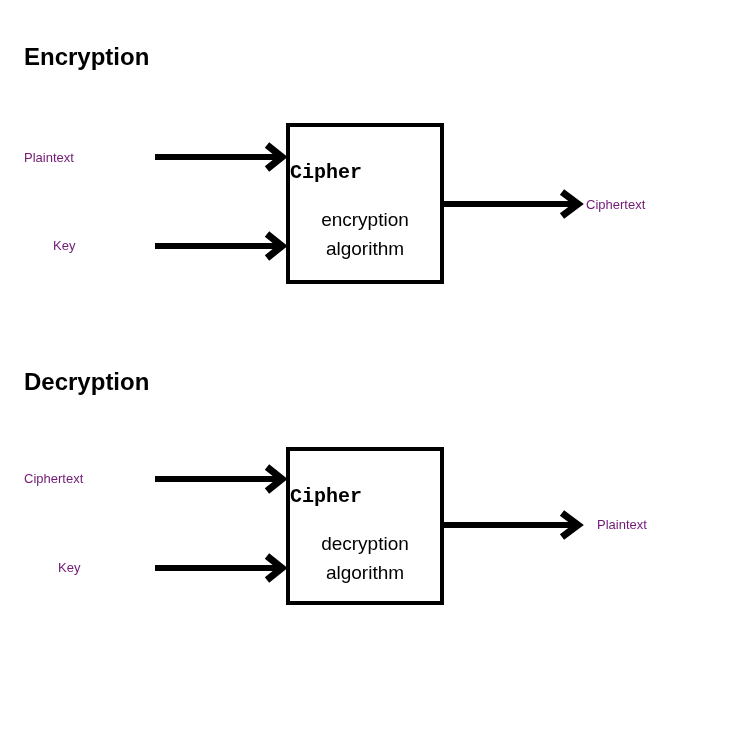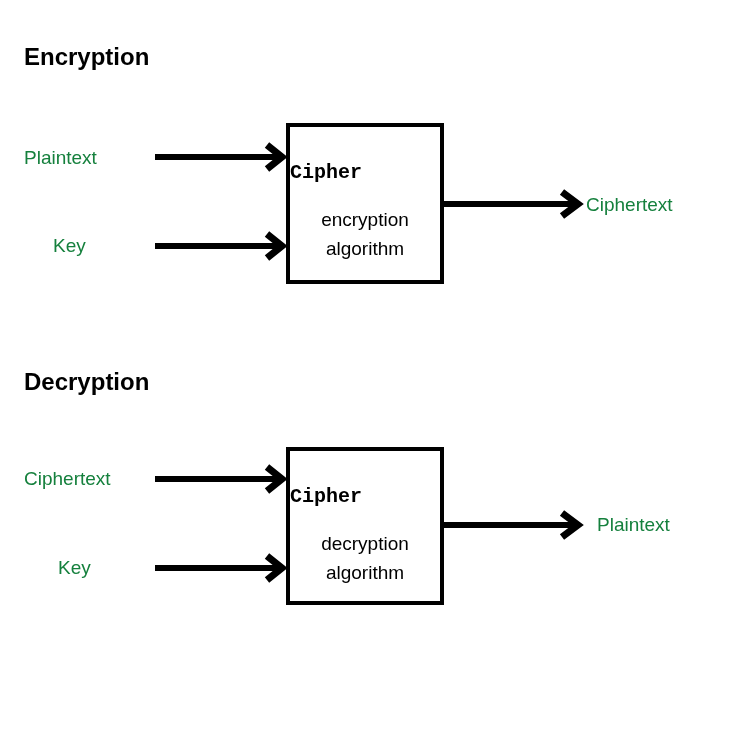--- a/index.html
+++ b/index.html
@@ -28,23 +28,23 @@
     font-size: 24px;
     line-height: 24px;
     letter-spacing: 0px;
     color: #000000;
     white-space: nowrap;
   }
   .io-label {
     position: absolute;
     font-family: "Liberation Sans", sans-serif;
     font-weight: normal;
-    font-size: 19px;
+    font-size: 13px;
     line-height: 19px;
-    color: #15803d;
+    color: #701a75;
     white-space: nowrap;
   }
   .cipher-box {
     position: absolute;
     box-sizing: border-box;
     border: 4px solid #000000;
     background: #ffffff;
   }
   .cipher-title {
     position: absolute;

